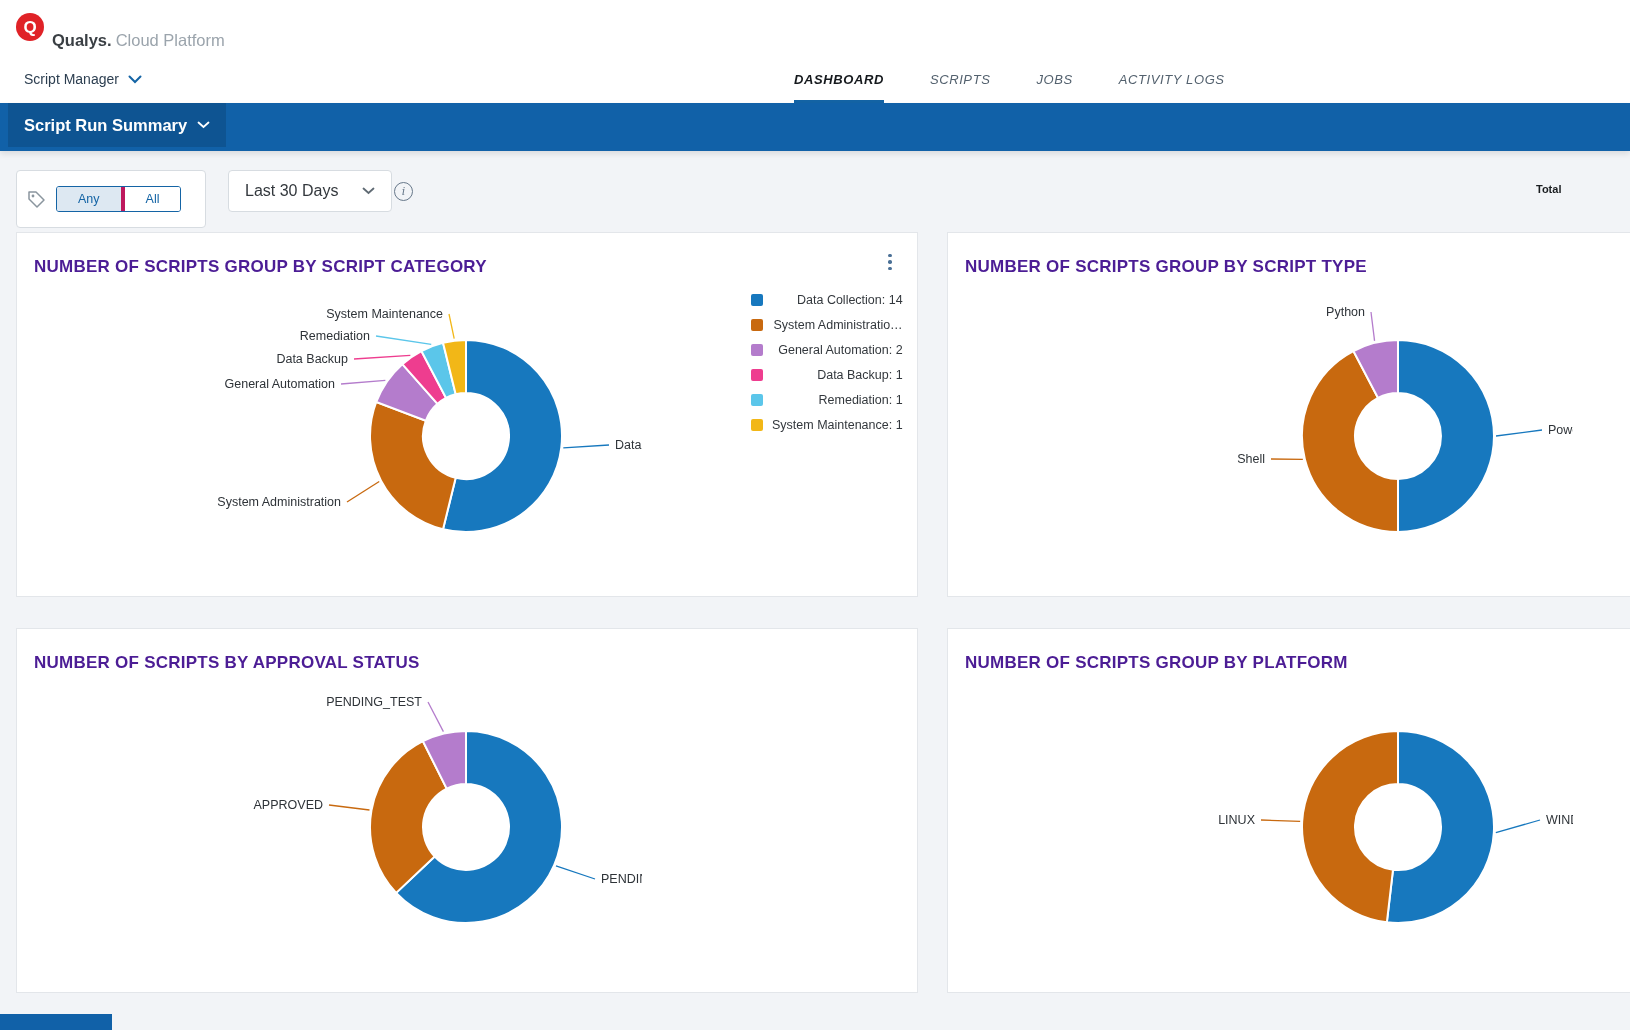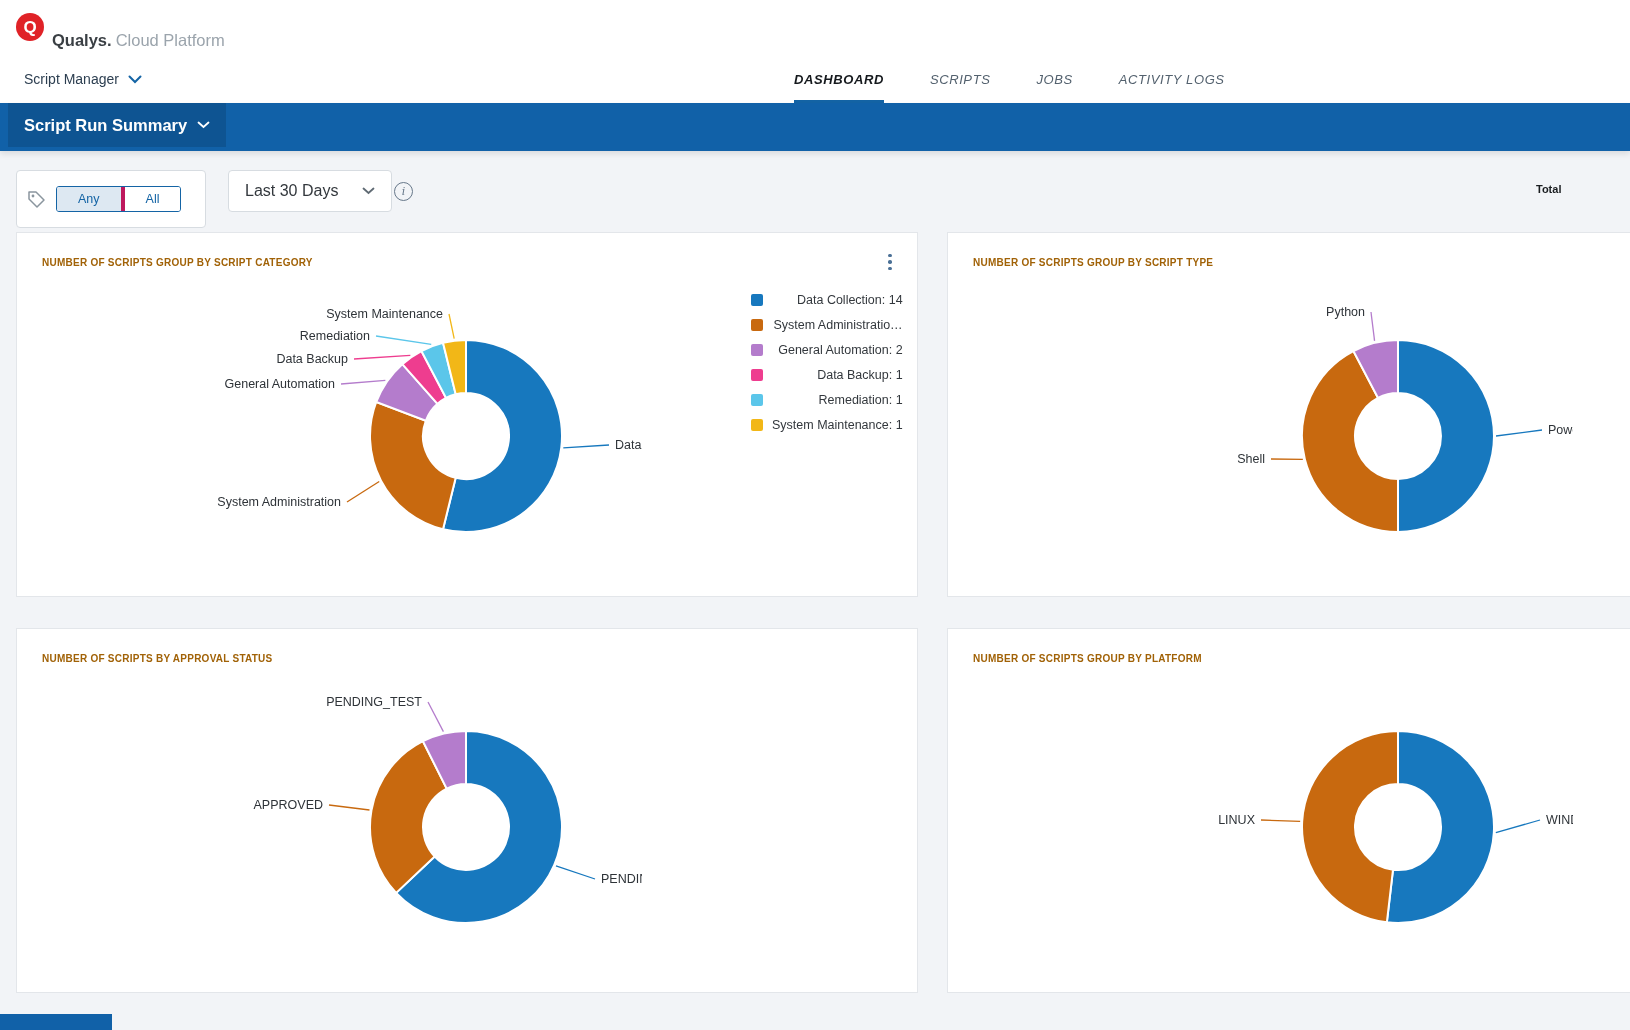--- a/index.html
+++ b/index.html
@@ -53,22 +53,22 @@
                justify-content:center; font-size:11px; font-family:"DejaVu Serif", serif;
                font-style:italic; cursor:pointer; }
   .total-label { position:absolute; left:1536px; top:32px; font-size:11px; font-weight:bold; color:#1a1d20; }
 
   
   .card { position:absolute; width:902px; height:365px; background:#fff; border:1px solid #e3e6ea; }
   .card1 { left:16px;  top:232px; }
   .card2 { left:947px; top:232px; }
   .card3 { left:16px;  top:628px; }
   .card4 { left:947px; top:628px; }
-  .card-title { position:absolute; left:17px; top:24px; font-size:10px; font-weight:bold;
-                color:#a16207; letter-spacing:.25px;margin-left:8px; }
+  .card-title { position:absolute; left:17px; top:24px; font-size:17px; font-weight:bold;
+                color:#4c1d95; letter-spacing:.25px; }
   .kebab { position:absolute; right:18px; top:18px; width:18px; height:22px; display:flex;
            flex-direction:column; align-items:center; justify-content:center; gap:3px; cursor:pointer; }
   .kebab .dot { width:3.5px; height:3.5px; border-radius:50%; background:#4a7096; }
   svg.chart { position:absolute; left:0; top:45px; font-family:"Liberation Sans", sans-serif; }
   .callout-text { font-size:12.5px; fill:#2e3338; }
   .legend { position:absolute; left:734px; top:60px; display:flex; flex-direction:column; gap:11px; }
   .legend-item { display:flex; align-items:center; gap:9px; cursor:pointer;justify-content:space-between; }
   .legend-swatch { width:12px; height:12px; border-radius:2px; flex:0 0 auto; }
   .legend-label { font-size:12.5px; color:#33383d; white-space:nowrap; }
 

